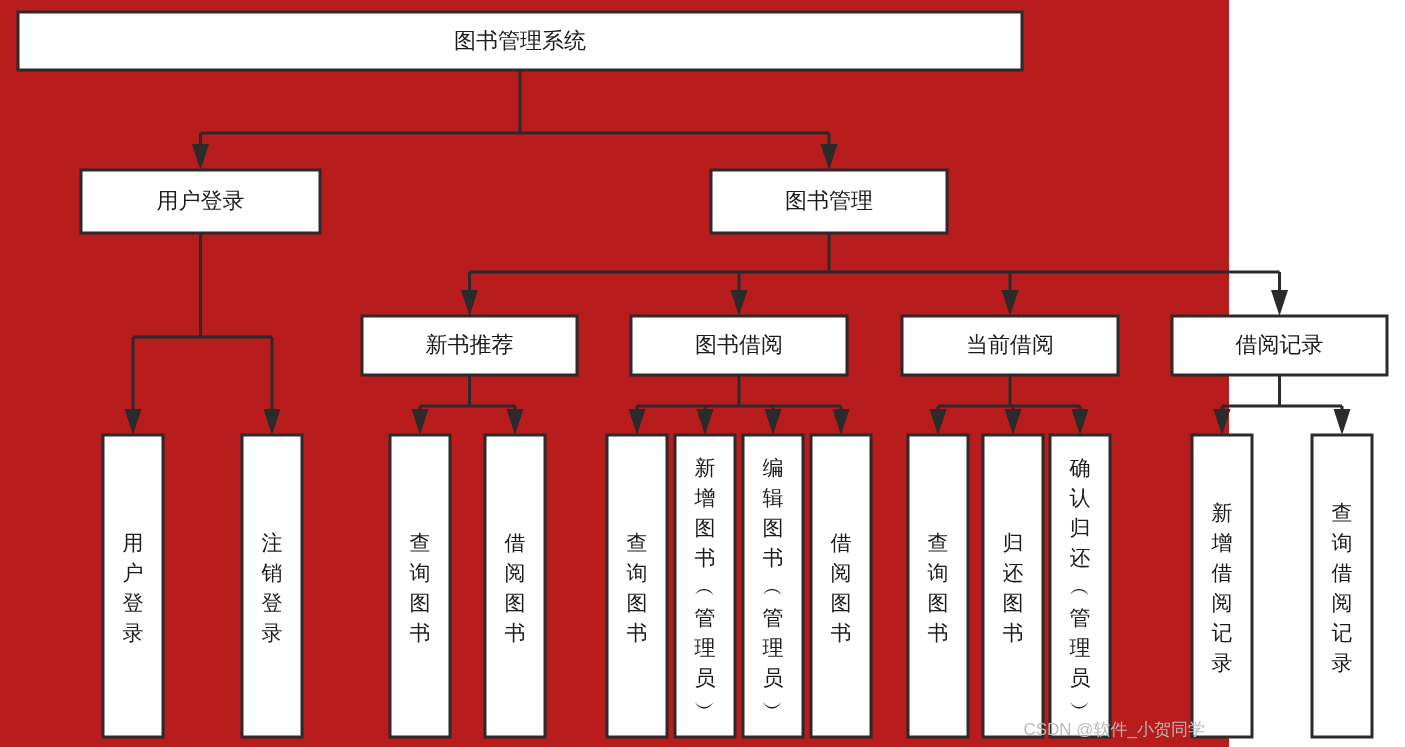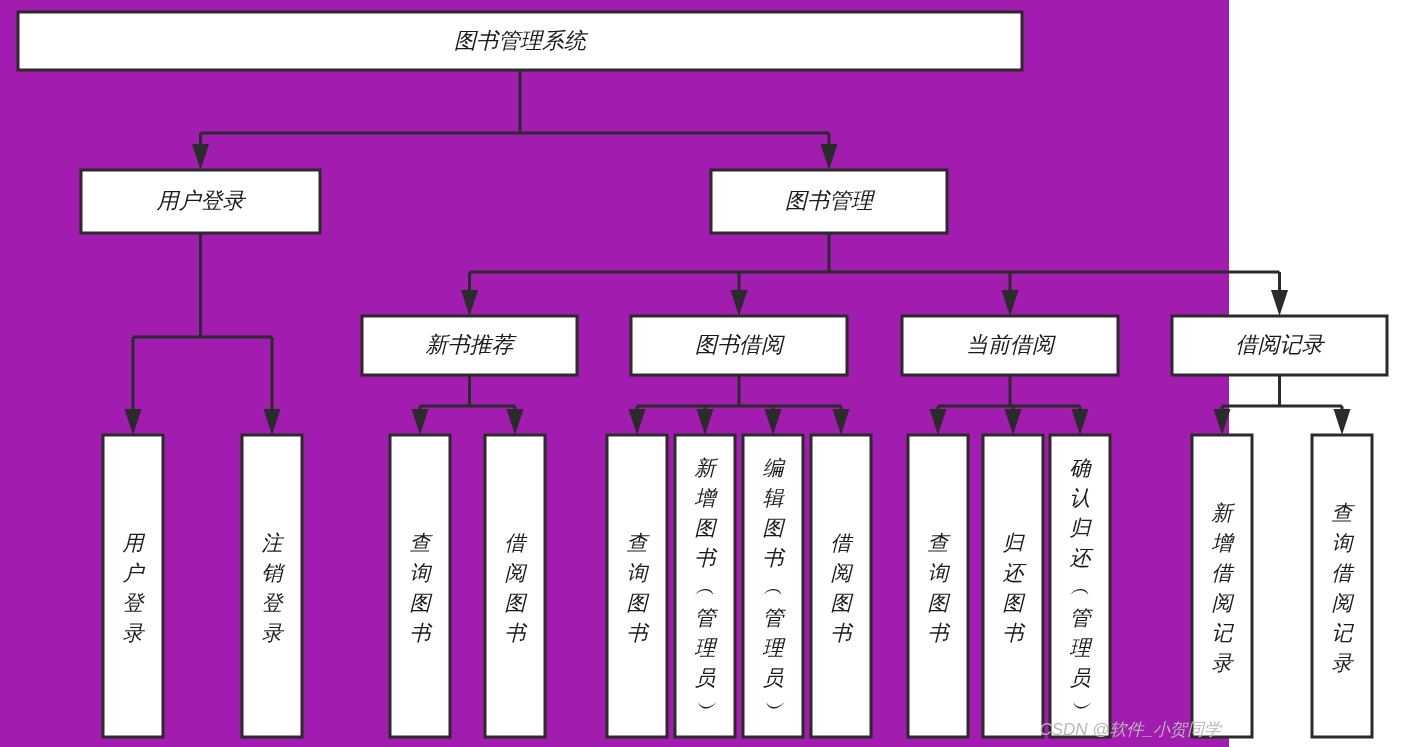--- a/index.html
+++ b/index.html
@@ -10,22 +10,21 @@
   body {
     width: 1405px;
     height: 747px;
     font-family: "Liberation Sans", "DejaVu Sans", sans-serif;
     overflow: hidden;
   }
   #diagram-root {
     position: relative;
     width: 1229px;
     height: 747px;
-    background: #a21caf;
-    font-style: italic;
+    background: #b91c1c;
   }
   svg.diagram {
     position: absolute;
     left: 0;
     top: 0;
     width: 1405px;
     height: 747px;
   }
   .node-box {
     fill: #ffffff;
@@ -49,21 +48,21 @@
     stroke: #2b2b2b;
     stroke-width: 3;
     fill: none;
   }
   .arrow-head {
     fill: #2b2b2b;
     stroke: none;
   }
   .watermark {
     position: absolute;
-    right: 8px;
+    right: 24px;
     bottom: 6px;
     font-family: "Liberation Sans", "DejaVu Sans", sans-serif;
     font-size: 17px;
     color: #b9b9b9;
     white-space: nowrap;
     user-select: none;
   }
 </style>
 </head>
 <body>

